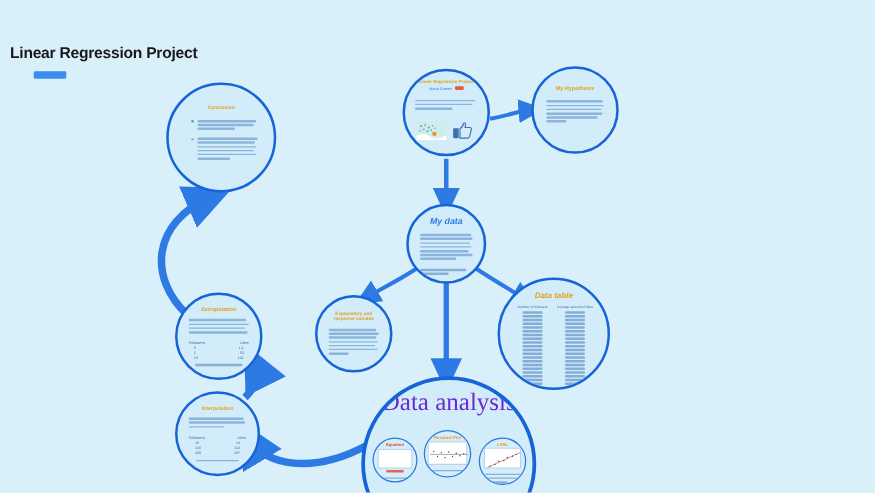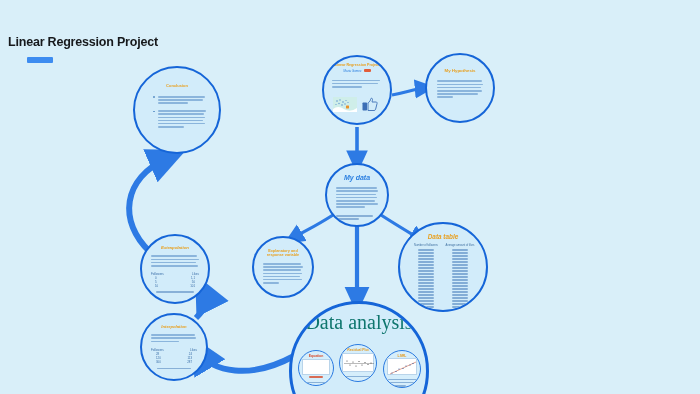--- a/index.html
+++ b/index.html
@@ -61,21 +61,21 @@
   .bul .lines { flex:1; }
 
   
   .mtbl { width:100%; display:flex; gap:4px; justify-content:center; }
   .mcol { flex:1; }
   .mhd { font-size:2.7px; color:#3d6e9f; text-align:center; margin-bottom:2px; line-height:1.2; }
   .mcell { height:1.5px; background:#6193c6; opacity:.7; margin:1.5px auto; width:52%; border-radius:1px; }
 
   
   .da-title {
-    color:#0f766e; font-family:"Liberation Serif", serif;
+    color:#6d28d9; font-family:"Liberation Serif", serif;
     font-size:20px; line-height:1.02; text-align:center; font-weight:400;
   }
   .mini {
     position:absolute; border-radius:50%;
     border:1.6px solid #2979e0; background:#d6eefb;
     overflow:hidden;
   }
   .mini-t { font-size:3.4px; font-weight:bold; color:#e49a1e; text-align:center; margin-top:3px; }
   .mini-t.red { color:#d84a2a; }
   .plotbox {

